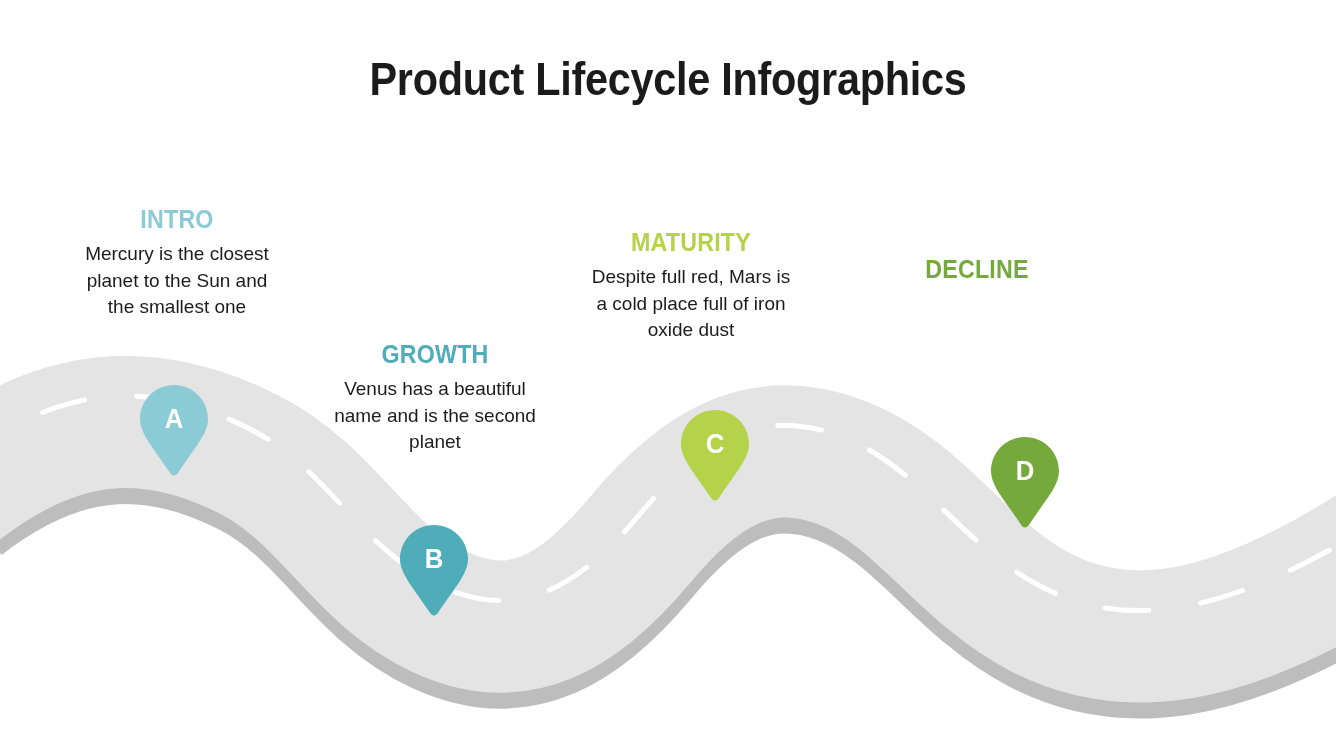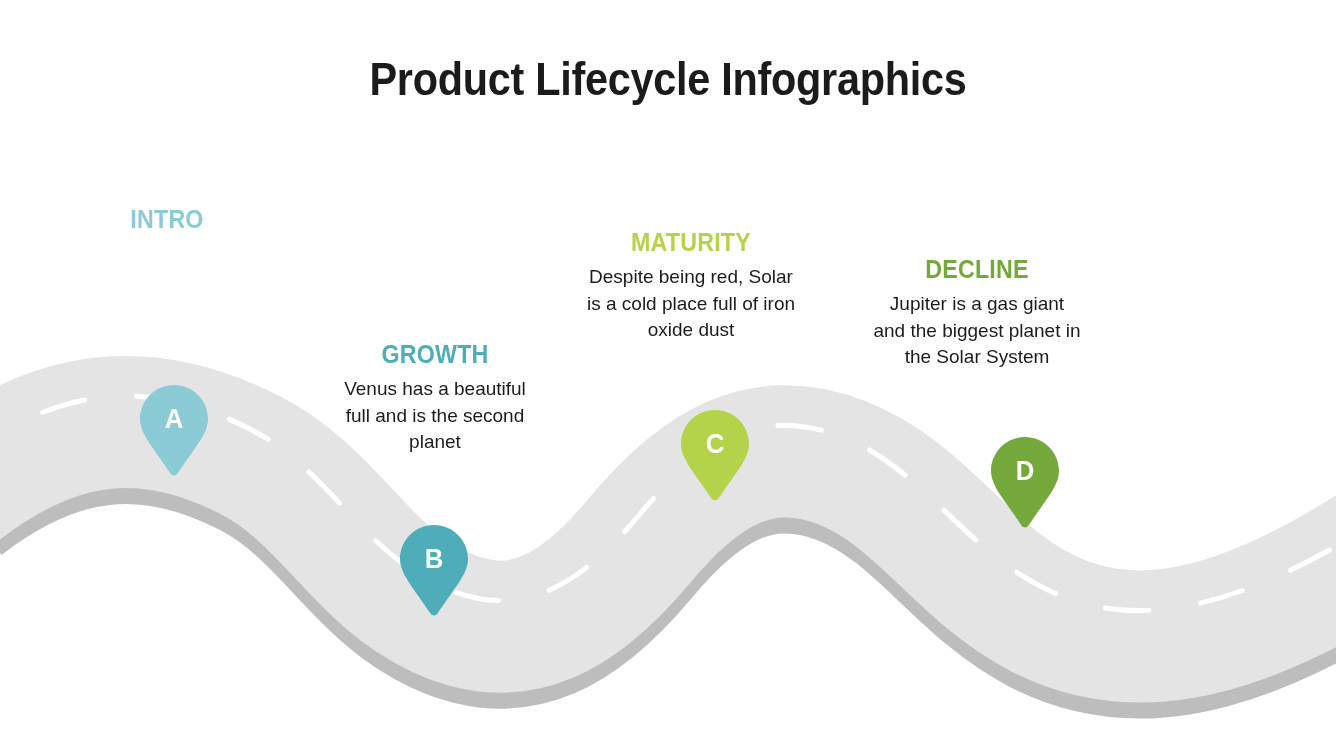--- a/index.html
+++ b/index.html
@@ -99,58 +99,58 @@
     <path id="road-center" d="M -40,487 C 60,410 150,404 250,455 C 330,496 360,575 440,612 C 520,649 580,612 640,540 C 700,468 760,432 840,462 C 920,492 960,570 1040,612 C 1120,654 1220,648 1376,548"></path>
   </defs>
 
   <use href="#road-center" fill="none" stroke="#bdbdbd" stroke-width="136" transform="translate(0,14)"></use>
 
   <use href="#road-center" fill="none" stroke="#e4e4e4" stroke-width="132"></use>
 
   <use href="#road-center" fill="none" stroke="#ffffff" stroke-width="5" stroke-linecap="round" stroke-dasharray="44 52" transform="translate(0,-26)"></use>
 </svg>
 
-<div class="step" style="left:62px; top:205px; width:210px;">
+<div class="step" style="left:72px; top:205px; width:210px;">
   <p class="step-heading" style="color:#8acbd5">INTRO</p>
+  <p class="step-body">Mercury is the closest planet to the Sun and the smallest one</p>
 </div>
 
 <div class="pin" style="left:140px; top:385px;">
   <svg width="68" height="92" viewBox="0 0 68 92">
     <path d="M34 0 C15.2 0 0 15.2 0 34 C0 49 13 62 30.5 88.5 C32.2 91 35.8 91 37.5 88.5 C55 62 68 49 68 34 C68 15.2 52.8 0 34 0 Z" fill="#8acbd5"></path>
   </svg>
   <span class="pin-letter">A</span>
 </div>
 
 <div class="step" style="left:330px; top:340px; width:210px;">
   <p class="step-heading" style="color:#4facb9">GROWTH</p>
-  <p class="step-body">Venus has a beautiful full and is the second planet</p>
+  <p class="step-body">Venus has a beautiful name and is the second planet</p>
 </div>
 
 <div class="pin" style="left:400px; top:525px;">
   <svg width="68" height="92" viewBox="0 0 68 92">
     <path d="M34 0 C15.2 0 0 15.2 0 34 C0 49 13 62 30.5 88.5 C32.2 91 35.8 91 37.5 88.5 C55 62 68 49 68 34 C68 15.2 52.8 0 34 0 Z" fill="#4facb9"></path>
   </svg>
   <span class="pin-letter">B</span>
 </div>
 
 <div class="step" style="left:586px; top:228px; width:210px;">
   <p class="step-heading" style="color:#b4d24a">MATURITY</p>
-  <p class="step-body">Despite being red, Solar is a cold place full of iron oxide dust</p>
+  <p class="step-body">Despite full red, Mars is a cold place full of iron oxide dust</p>
 </div>
 
 <div class="pin" style="left:681px; top:410px;">
   <svg width="68" height="92" viewBox="0 0 68 92">
     <path d="M34 0 C15.2 0 0 15.2 0 34 C0 49 13 62 30.5 88.5 C32.2 91 35.8 91 37.5 88.5 C55 62 68 49 68 34 C68 15.2 52.8 0 34 0 Z" fill="#b4d24a"></path>
   </svg>
   <span class="pin-letter">C</span>
 </div>
 
 <div class="step" style="left:872px; top:255px; width:210px;">
   <p class="step-heading" style="color:#76a93c">DECLINE</p>
-  <p class="step-body">Jupiter is a gas giant and the biggest planet in the Solar System</p>
 </div>
 
 <div class="pin" style="left:991px; top:437px;">
   <svg width="68" height="92" viewBox="0 0 68 92">
     <path d="M34 0 C15.2 0 0 15.2 0 34 C0 49 13 62 30.5 88.5 C32.2 91 35.8 91 37.5 88.5 C55 62 68 49 68 34 C68 15.2 52.8 0 34 0 Z" fill="#76a93c"></path>
   </svg>
   <span class="pin-letter">D</span>
 </div>
 
 </body></html>

